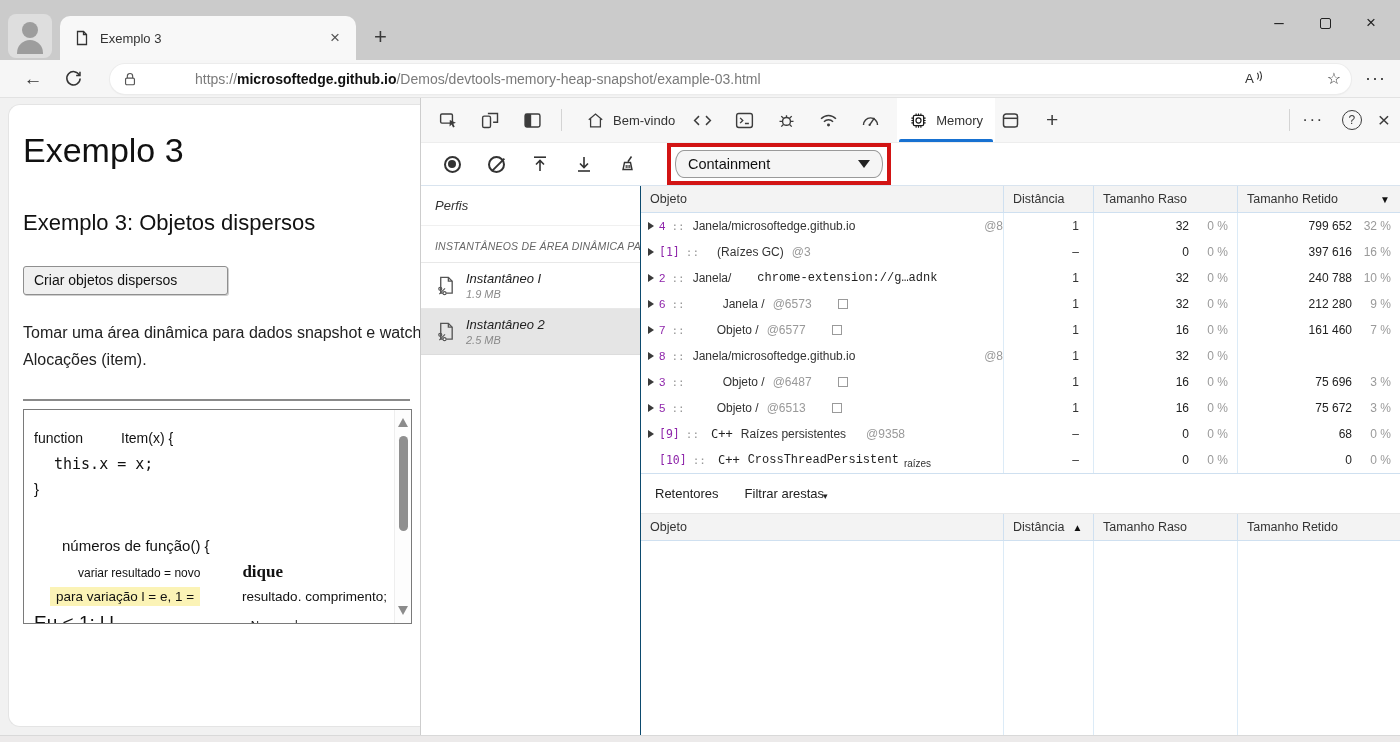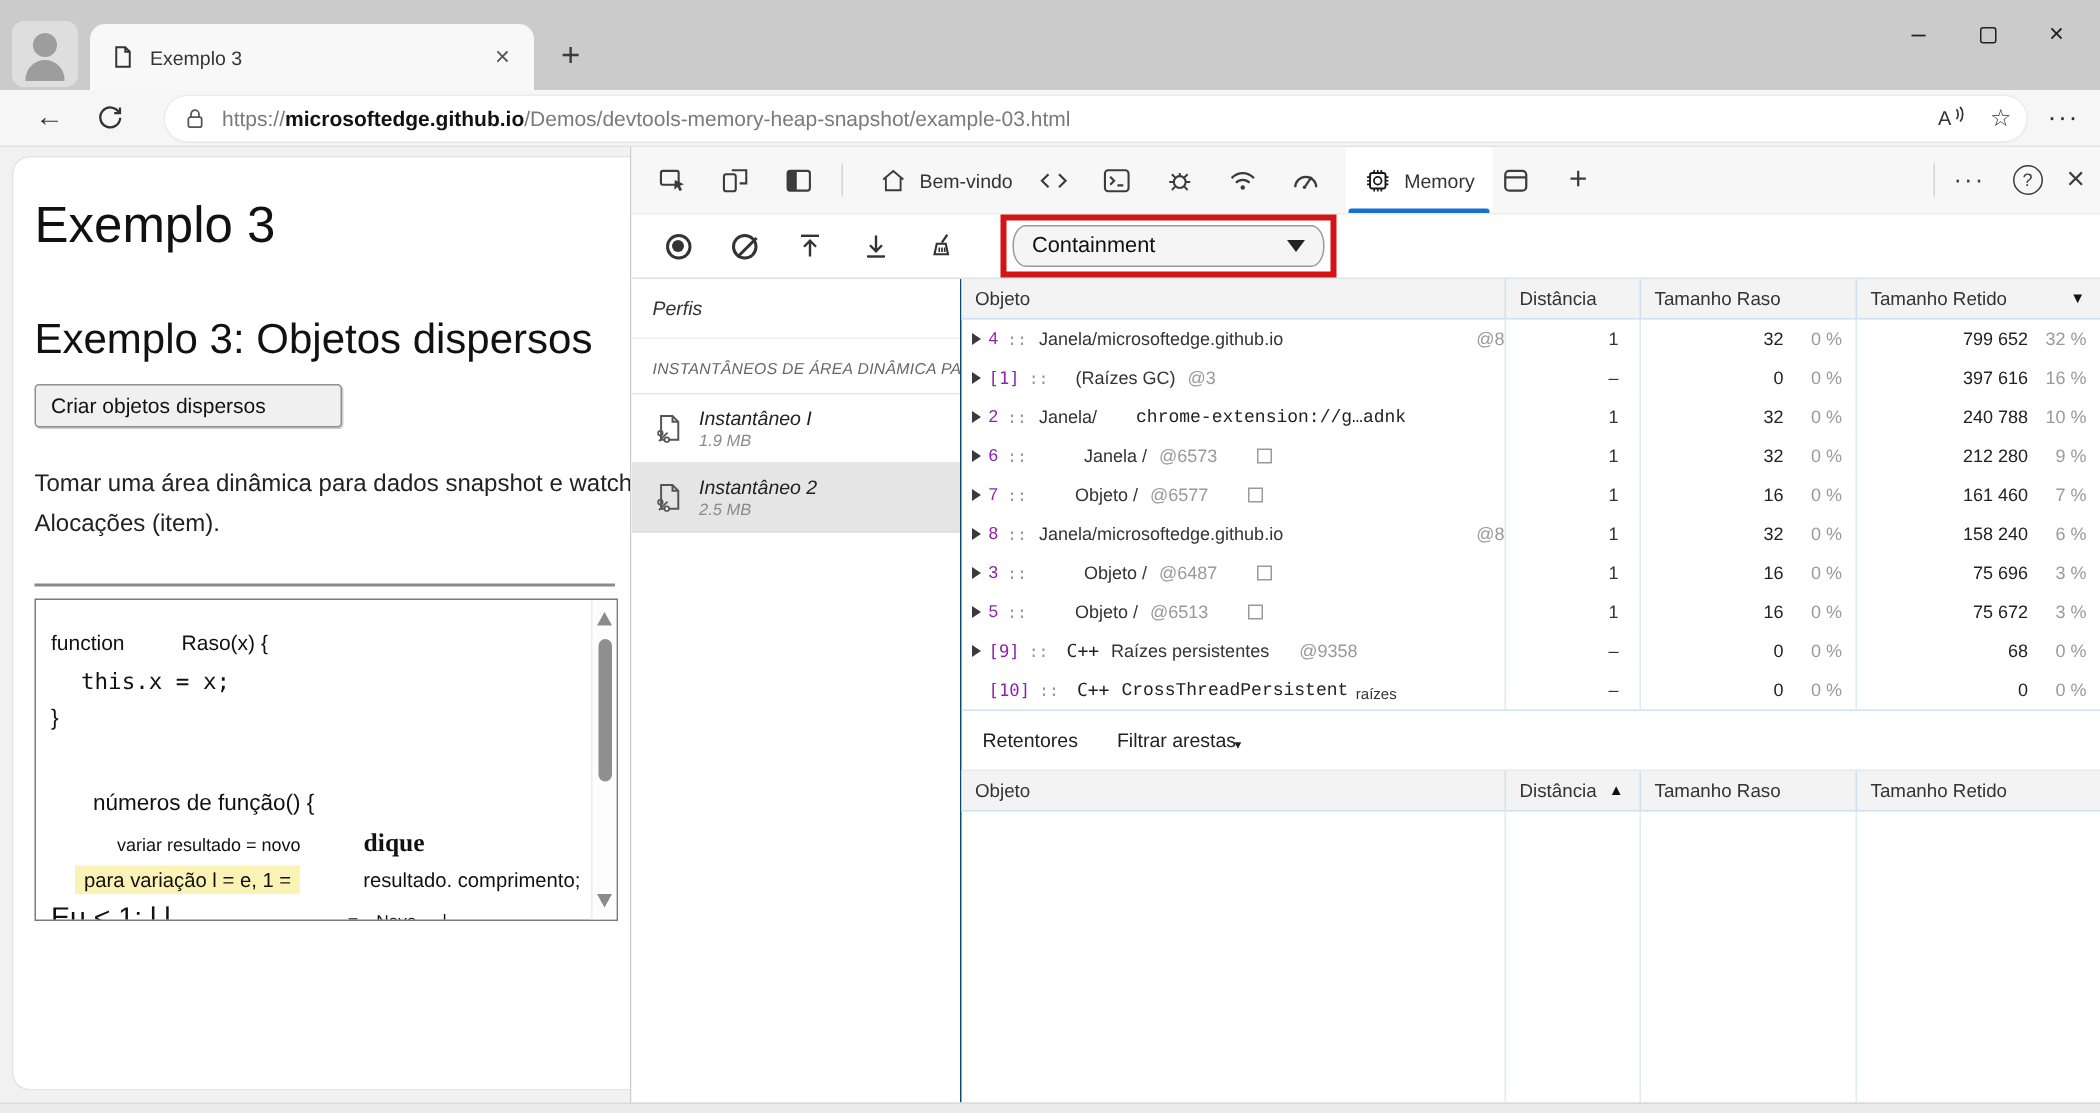--- a/index.html
+++ b/index.html
@@ -17,37 +17,37 @@
   .tab-title { font-size:13px; color:#333; flex:1; }
   .tab-close { font-size:17px; color:#555; width:22px; text-align:center; cursor:pointer; }
   .newtab { font-size:22px; color:#3a3a3a; font-weight:300; margin:0 0 10px 18px; cursor:pointer; }
   .win-controls { position:absolute; right:6px; top:6px; display:flex; }
   .win-btn { width:46px; height:34px; display:flex; align-items:center; justify-content:center; font-size:17px; color:#222; cursor:pointer; }
   .max-rect { width:11px; height:11px; border:1.3px solid #222; border-radius:2px; display:block; }
 
   
   .toolbar { height:38px; background:#f6f6f6; display:flex; align-items:center; padding:0 14px 0 18px; border-bottom:1px solid #e2e2e2; }
   .nav-btn { width:30px; text-align:center; font-size:19px; color:#333; margin-right:16px; cursor:pointer; }
-  .pill { flex:1; height:30px; background:#fff; border-radius:15px; box-shadow:0 0 0 1px #ececec, 0 1px 2px rgba(0,0,0,.08); display:flex; align-items:center; padding:0 10px 0 12px; font-size:14px; }
+  .pill { flex:1; height:30px; background:#fff; border-radius:15px; box-shadow:0 0 0 1px #ececec, 0 1px 2px rgba(0,0,0,.08); display:flex; align-items:center; padding:0 10px 0 12px; font-size:14px;gap:47px; }
   .pill .lock { margin-right:10px; display:flex; }
   .url-scheme, .url-path { color:#7a7a7a; }
   .url-domain { color:#111; font-weight:700; }
   .url-text { flex:1; white-space:nowrap; overflow:hidden; }
   .pill-icon { margin-left:16px; color:#333; font-size:16px; cursor:pointer; display:flex; align-items:center; }
   .more-btn { margin-left:14px; font-size:18px; letter-spacing:1px; color:#333; cursor:pointer; }
 
   
   .content { flex:1; display:flex; background:#f1f1f1; min-height:0; }
   .bottom-strip { height:7px; background:#eceaea; border-top:1px solid #d9d9d9; }
 
   
   .page-pane { width:420px; position:relative; background:#f1f1f1; flex:none; }
   .page-card { position:absolute; left:8px; top:6px; right:0; bottom:8px; background:#fff; border:1px solid #e4e4e4; border-right:none; border-radius:12px 0 0 12px; padding:26px 8px 0 14px; overflow:hidden; }
   .page-h1 { font-size:34px; font-weight:400; color:#111; margin-bottom:40px; }
-  .page-h2 { font-size:28px; font-weight:400; color:#111; margin-bottom:14px; }
+  .page-h2 { font-size:22px; font-weight:400; color:#111; margin-bottom:30px; }
   .page-btn { font-size:14px; color:#111; background:#f0f0f0; border:1px solid #8f8f8f; border-radius:3px; padding:5px 14px 6px 10px; min-width:205px; text-align:left; cursor:pointer; box-shadow:1px 1px 0 #cfcfcf; }
   .page-p { font-size:16px; color:#222; line-height:27px; margin-top:24px; white-space:nowrap; }
   .page-hr { border:none; border-top:2px solid #8a8a8a; margin:26px 2px 8px 0; }
   .codebox { margin-top:0; border:1px solid #7a7a7a; height:215px; position:relative; padding:20px 24px 6px 10px; overflow:hidden; background:#fff; }
   .code-line { min-height:25px; display:flex; align-items:baseline; white-space:nowrap; color:#111; }
   .code-line.blank { min-height:32px; }
   .f18 { font-size:19px; } .f17b { font-size:17px; font-weight:700;font-family:Liberation Serif, serif; }
   .f15 { font-size:15px; } .f14 { font-size:14px; } .f13 { font-size:13.5px; }
   .f12 { font-size:12px; } .f11 { font-size:11.5px; }
   .mono16 { font-family:"DejaVu Sans Mono", monospace; font-size:15px; }
@@ -192,21 +192,21 @@
         <button class="page-btn">Criar objetos dispersos</button>
         <div class="page-p">
           <span>Tomar uma área dinâmica para dados snapshot e watch os</span><br>
           <span>Alocações (item).</span>
         </div>
         <hr class="page-hr">
         <div class="codebox">
           <div id="code-lines">
               <div class="code-line">
                 <span class="f14">function</span>
-                <span class="f14" style="margin-left: 38px;">Raso(x) {</span>
+                <span class="f14" style="margin-left: 38px;">Item(x) {</span>
               </div>
               <div class="code-line">
                 <span class="mono16" style="margin-left: 20px;">this.x = x;</span>
               </div>
               <div class="code-line">
                 <span class="f15">}</span>
               </div>
               <div class="code-line blank"></div>
               <div class="code-line">
                 <span class="f15" style="margin-left: 28px;">números de função() {</span>
@@ -501,24 +501,20 @@
                   <span class="rid">8</span>
                   <span class="sep">::</span>
                   <span class="rname" style="margin-left: 2px;">Janela/microsoftedge.github.io</span>
                   <span class="rat right">@8</span>
                 </div>
                 <div class="c-dist">1</div>
                 <div class="c-shal">
                   <span class="val">32</span>
                   <span class="pct">0 %</span>
                 </div>
-                <div class="c-ret">
-                  <span class="val">158 240</span>
-                  <span class="pct">6 %</span>
-                </div>
               </div>
               <div class="hrow">
                 <div class="c-obj">
                   <span class="tri"></span>
                   <span class="rid">3</span>
                   <span class="sep">::</span>
                   <span class="rname" style="margin-left: 32px;">Objeto /</span>
                   <span class="rat">@6487</span>
                   <span class="rbox" style="margin-left: 26px;"></span>
                 </div>

